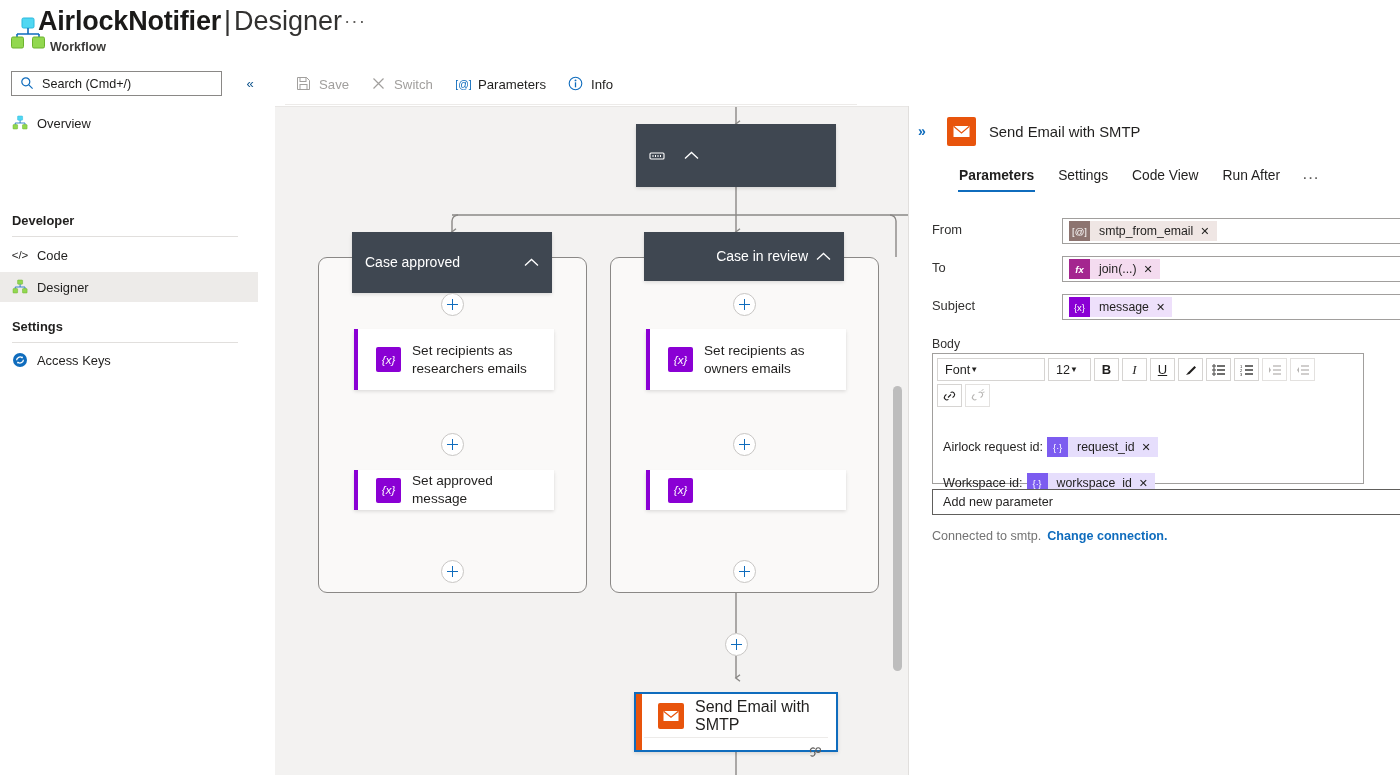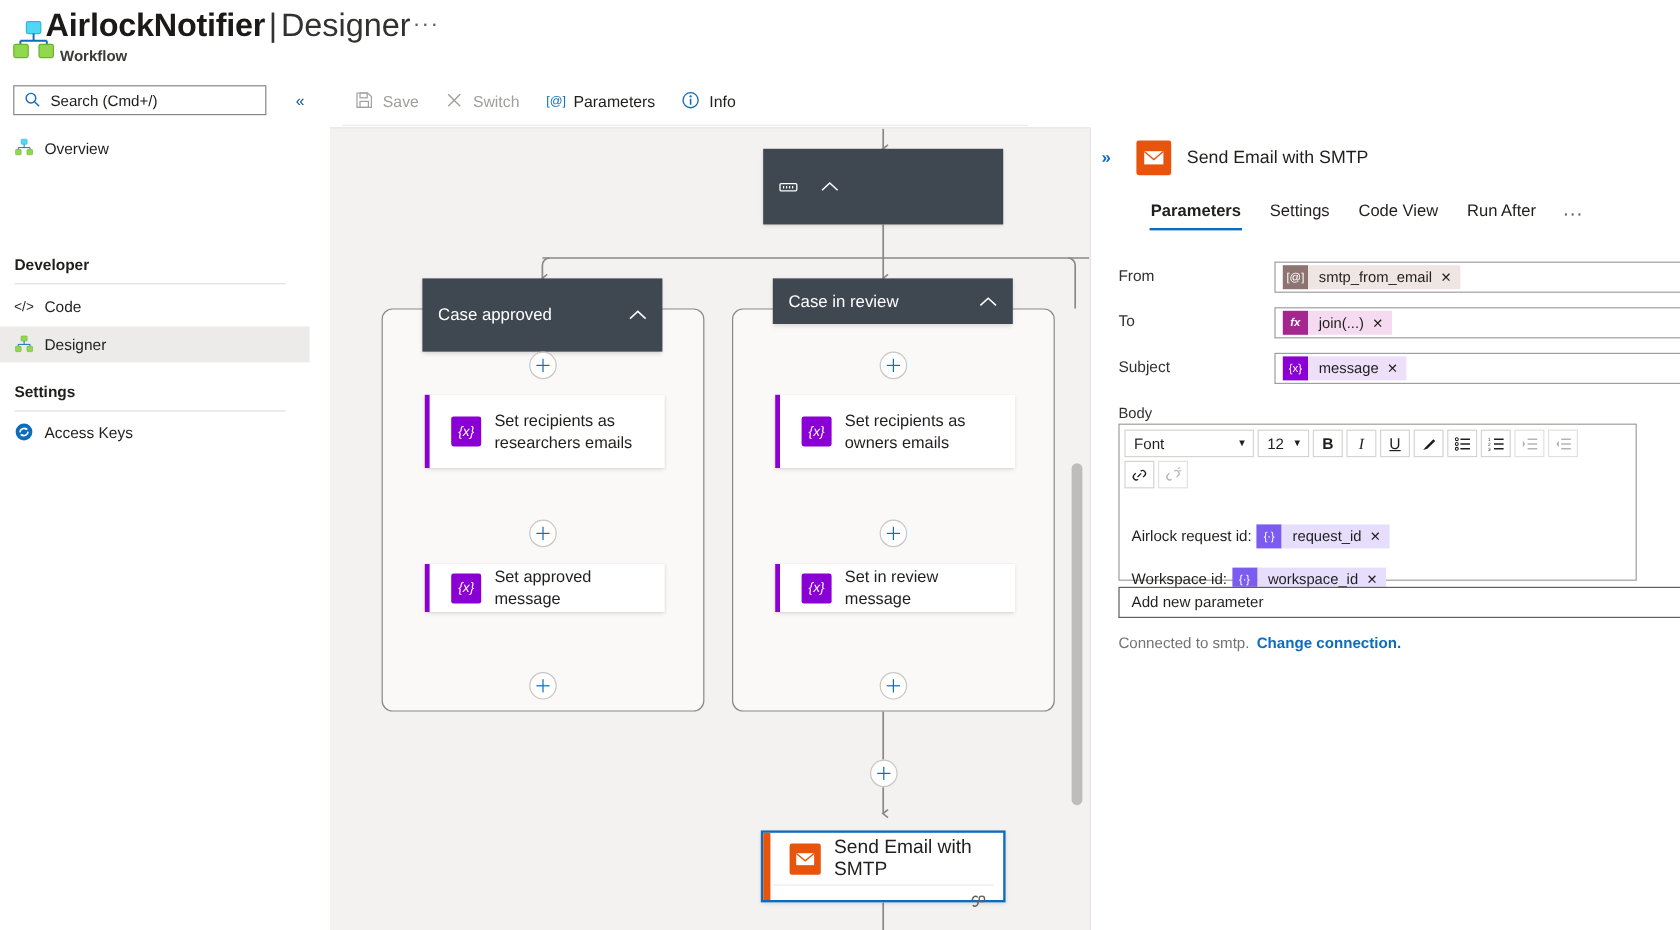--- a/index.html
+++ b/index.html
@@ -168,21 +168,21 @@
   .ed-toolbar { border-bottom: 0; padding: 4px 4px 2px 4px; }
   .ed-trow { display: flex; align-items: center; gap: 3px; margin-bottom: 3px; }
   .ed-btn {
     height: 23px; min-width: 25px; border: 1px solid #d6d4d2; background: #fff;
     display: flex; align-items: center; justify-content: center; font-size: 13px;
     color: #201f1e; cursor: pointer; padding: 0 4px;
   }
   .ed-btn.dis { color: #b6b4b2; border-color: #e3e1df; cursor: default; }
   .ed-select {
     height: 23px; border: 1px solid #d6d4d2; background: #fff; display: flex; align-items: center;
-    justify-content: space-between; font-size: 12.6px; color: #201f1e; padding: 0 5px 0 7px; cursor: pointer;
+    justify-content: flex-start; font-size: 12.6px; color: #201f1e; padding: 0 5px 0 7px; cursor: pointer;
   }
   .ed-content { padding: 9px 10px 10px 10px; min-height: 58px; }
   .ed-line { display: flex; align-items: center; gap: 0; font-size: 12.6px; color: #201f1e; margin-bottom: 2px; margin-top: 16px; }
   .ed-line .lbl { margin-right: 4px; }
 
   .addparam {
     position: absolute; left: 23px; width: 507px; height: 26px;
     border: 1px solid #605e5c; background: #fff; display: flex; align-items: center; padding-left: 10px;
     font-size: 12.6px; color: #201f1e; cursor: pointer;
   }
@@ -401,21 +401,21 @@
     <div class="node-card" style="left:79px; top:363px; width:200px; height:40px;">
       <span class="accent" style="background:#8a00d4;"></span>
       <span class="body">
         <span class="tok-icon var-icon">{<i>x</i>}</span>
         <span class="ntitle">Set approved message</span>
       </span>
     </div>
     <div class="plus-btn" style="left:166px; top:453px;"></div>
 
     <div class="scope-box" style="left:335px; top:150px; width:269px; height:336px;"></div>
-    <div class="node node-dark" style="left:369px; top:125px; width:200px; height:38px;">
+    <div class="node node-dark" style="left:369px; top:125px; width:200px; height:49px;text-align:right;">
       <span class="nd-title">Case in review</span>
       <span class="chev">
         <svg width="15" height="9" viewBox="0 0 15 9">
             <path d="M1 7.5 L7.5 1.5 L14 7.5" fill="none" stroke="#fff" stroke-width="1.3"></path>
           </svg>
       </span>
     </div>
     <div class="plus-btn" style="left:458px; top:186px;"></div>
 
     <div class="node-card" style="left:371px; top:222px; width:200px; height:61px;">
@@ -424,21 +424,20 @@
         <span class="tok-icon var-icon">{<i>x</i>}</span>
         <span class="ntitle">Set recipients as owners emails</span>
       </span>
     </div>
     <div class="plus-btn" style="left:458px; top:326px;"></div>
 
     <div class="node-card" style="left:371px; top:363px; width:200px; height:40px;">
       <span class="accent" style="background:#8a00d4;"></span>
       <span class="body">
         <span class="tok-icon var-icon">{<i>x</i>}</span>
-        <span class="ntitle">Set in review message</span>
       </span>
     </div>
     <div class="plus-btn" style="left:458px; top:453px;"></div>
 
     <div class="plus-btn" style="left:450px; top:526px;"></div>
 
     <div class="sel-node" style="left:359px; top:585px; width:204px; height:60px;">
       <span class="orange-accent"></span>
       <div class="sel-row1">
         <span class="mail-icon">

